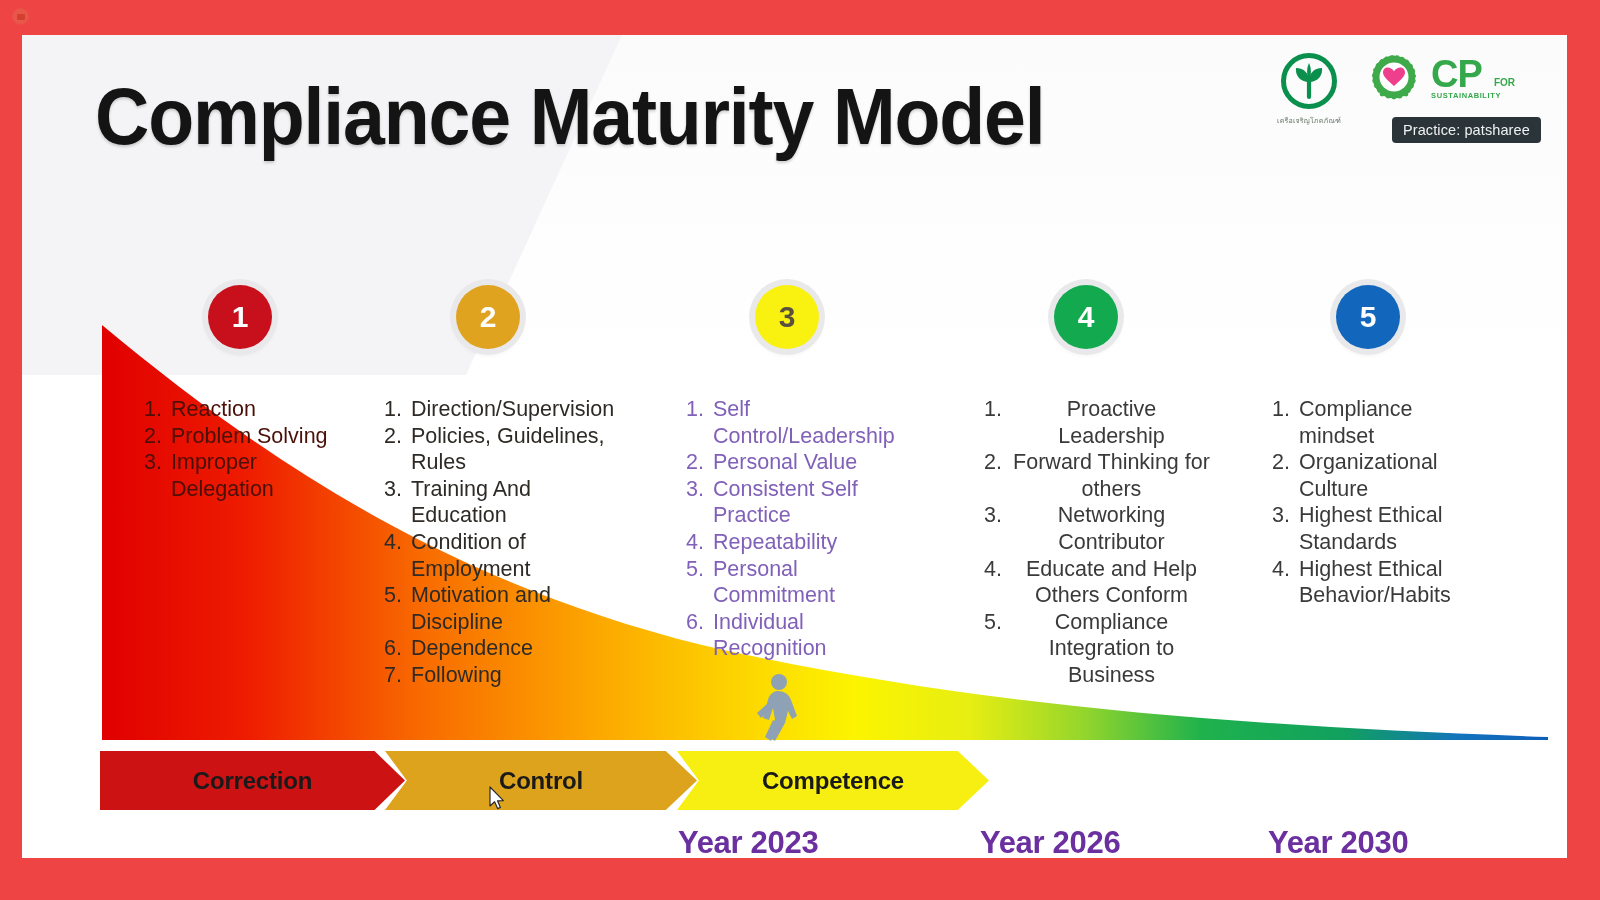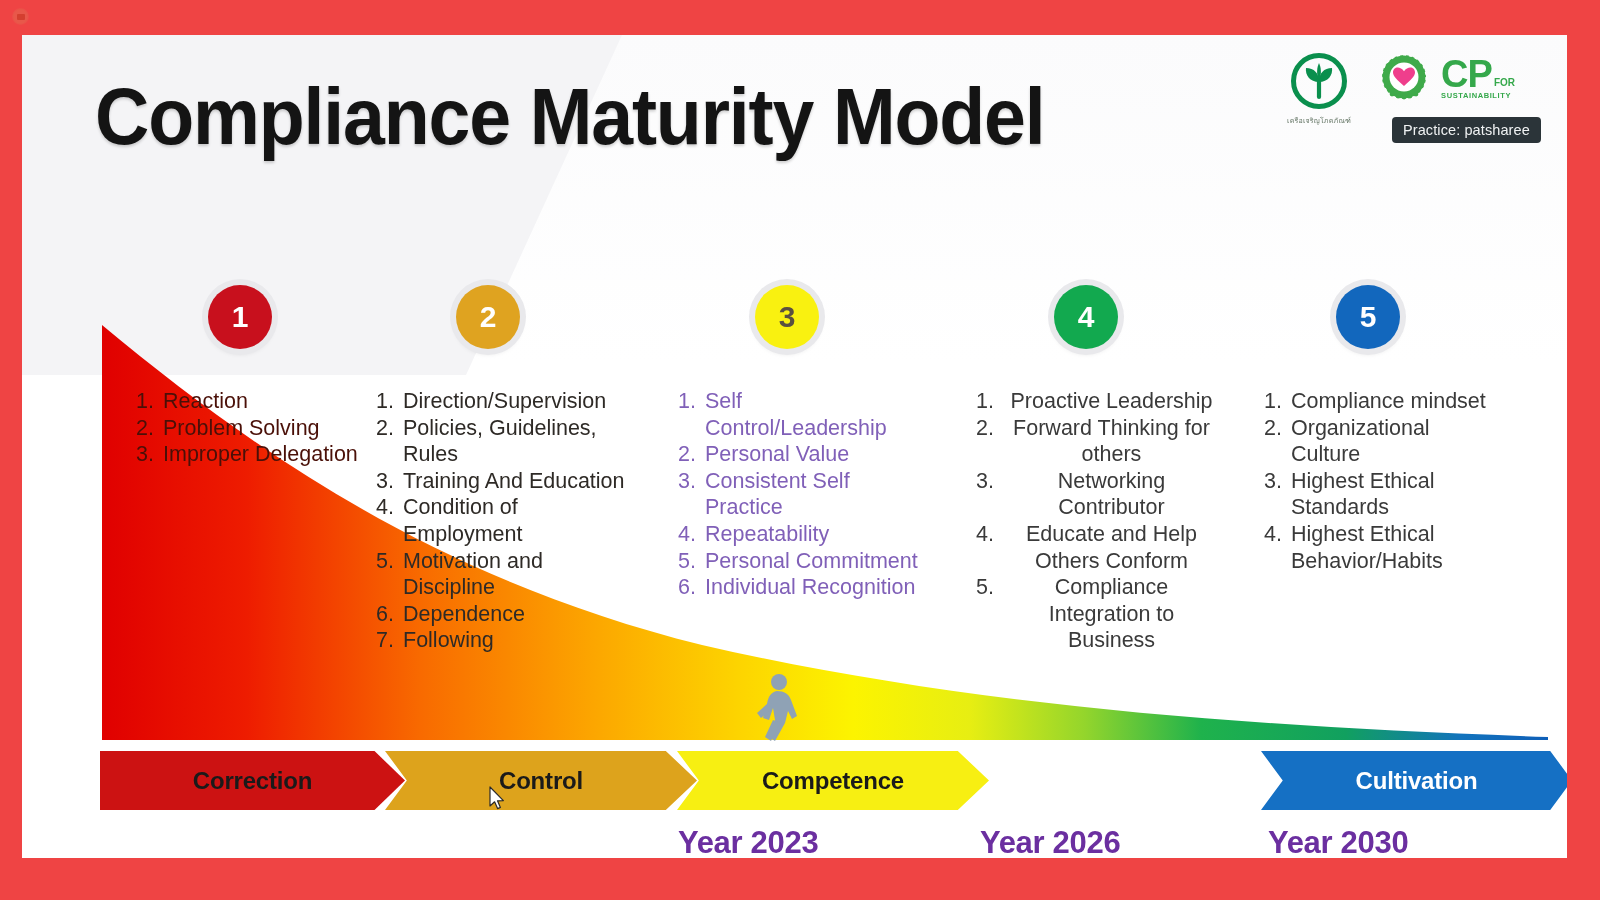--- a/index.html
+++ b/index.html
@@ -156,21 +156,21 @@
   #columns {
     position: absolute;
     left: 56px; top: 345px;
     width: 1470px; height: 330px;
   }
   .col {
     position: absolute;
     top: 0;
   }
   .col ol {
-    margin: 8px;
+    margin: 16px;
     padding: 0 0 0 26px;
     list-style: decimal;
     font-size: 21.5px;
     line-height: 26.6px;
   }
   .col ol li {
     padding-left: 3px;
     margin-bottom: 0px;
   }
 
@@ -258,21 +258,21 @@
             <circle cx="15" cy="42" r="2.4"></circle>
               <circle cx="21" cy="44" r="2.4"></circle>
             <circle cx="27" cy="45" r="2.4"></circle>
               <circle cx="33" cy="44" r="2.4"></circle>
             <circle cx="39" cy="42" r="2.4"></circle>
           </g>
         </svg>
         <div style="text-align:left;">
           <div style="display:flex;align-items:flex-end;">
             <span style="font-size:38px;font-weight:700;color:#35a84b;line-height:0.85;letter-spacing:-1px;">CP</span>
-            <span style="font-size:10px;font-weight:700;color:#35a84b;margin-left:2px;margin-bottom:3px;">FOR</span>
+            <span style="font-size:10px;font-weight:700;color:#35a84b;margin-left:12px;margin-bottom:3px;">FOR</span>
           </div>
           <div style="font-size:7.5px;color:#35a84b;letter-spacing:.6px;font-weight:700;">SUSTAINABILITY</div>
         </div>
       </div>
     </div>
 
     <div id="chart">
       <div id="ylabel">Violation Rate</div>
 
       <div id="curve-wrap">
@@ -378,23 +378,20 @@
     <div id="band">
       <div class="chev" style="left: 0px; width: 305px; clip-path: polygon(0px 0px, 90% 0px, 100% 50%, 90% 100%, 0px 100%); background: rgb(204, 18, 18); color: rgb(26, 26, 26);">
         <span>Correction</span>
       </div>
       <div class="chev" style="left: 285px; width: 312px; clip-path: polygon(0px 0px, 90% 0px, 100% 50%, 90% 100%, 0px 100%, 7% 50%); background: rgb(221, 163, 28); color: rgb(26, 26, 26);">
         <span>Control</span>
       </div>
       <div class="chev" style="left: 577px; width: 312px; clip-path: polygon(0px 0px, 90% 0px, 100% 50%, 90% 100%, 0px 100%, 7% 50%); background: rgb(247, 239, 18); color: rgb(26, 26, 26);">
         <span>Competence</span>
       </div>
-      <div class="chev" style="left: 1161px; width: 311px; clip-path: polygon(0px 0px, 93% 0px, 100% 50%, 93% 100%, 0px 100%, 7% 50%); background: rgb(21, 112, 196); color: rgb(255, 255, 255);">
-        <span>Cultivation</span>
-      </div>
     </div>
 
     <div id="years">
       <div class="year" style="left:600px;  width:240px;">Year 2023</div>
       <div class="year" style="left:902px;  width:240px;">Year 2026</div>
       <div class="year" style="left:1190px; width:240px;">Year 2030</div>
     </div>
   </div>
 
   <div id="talking-badge">Practice: patsharee</div>

